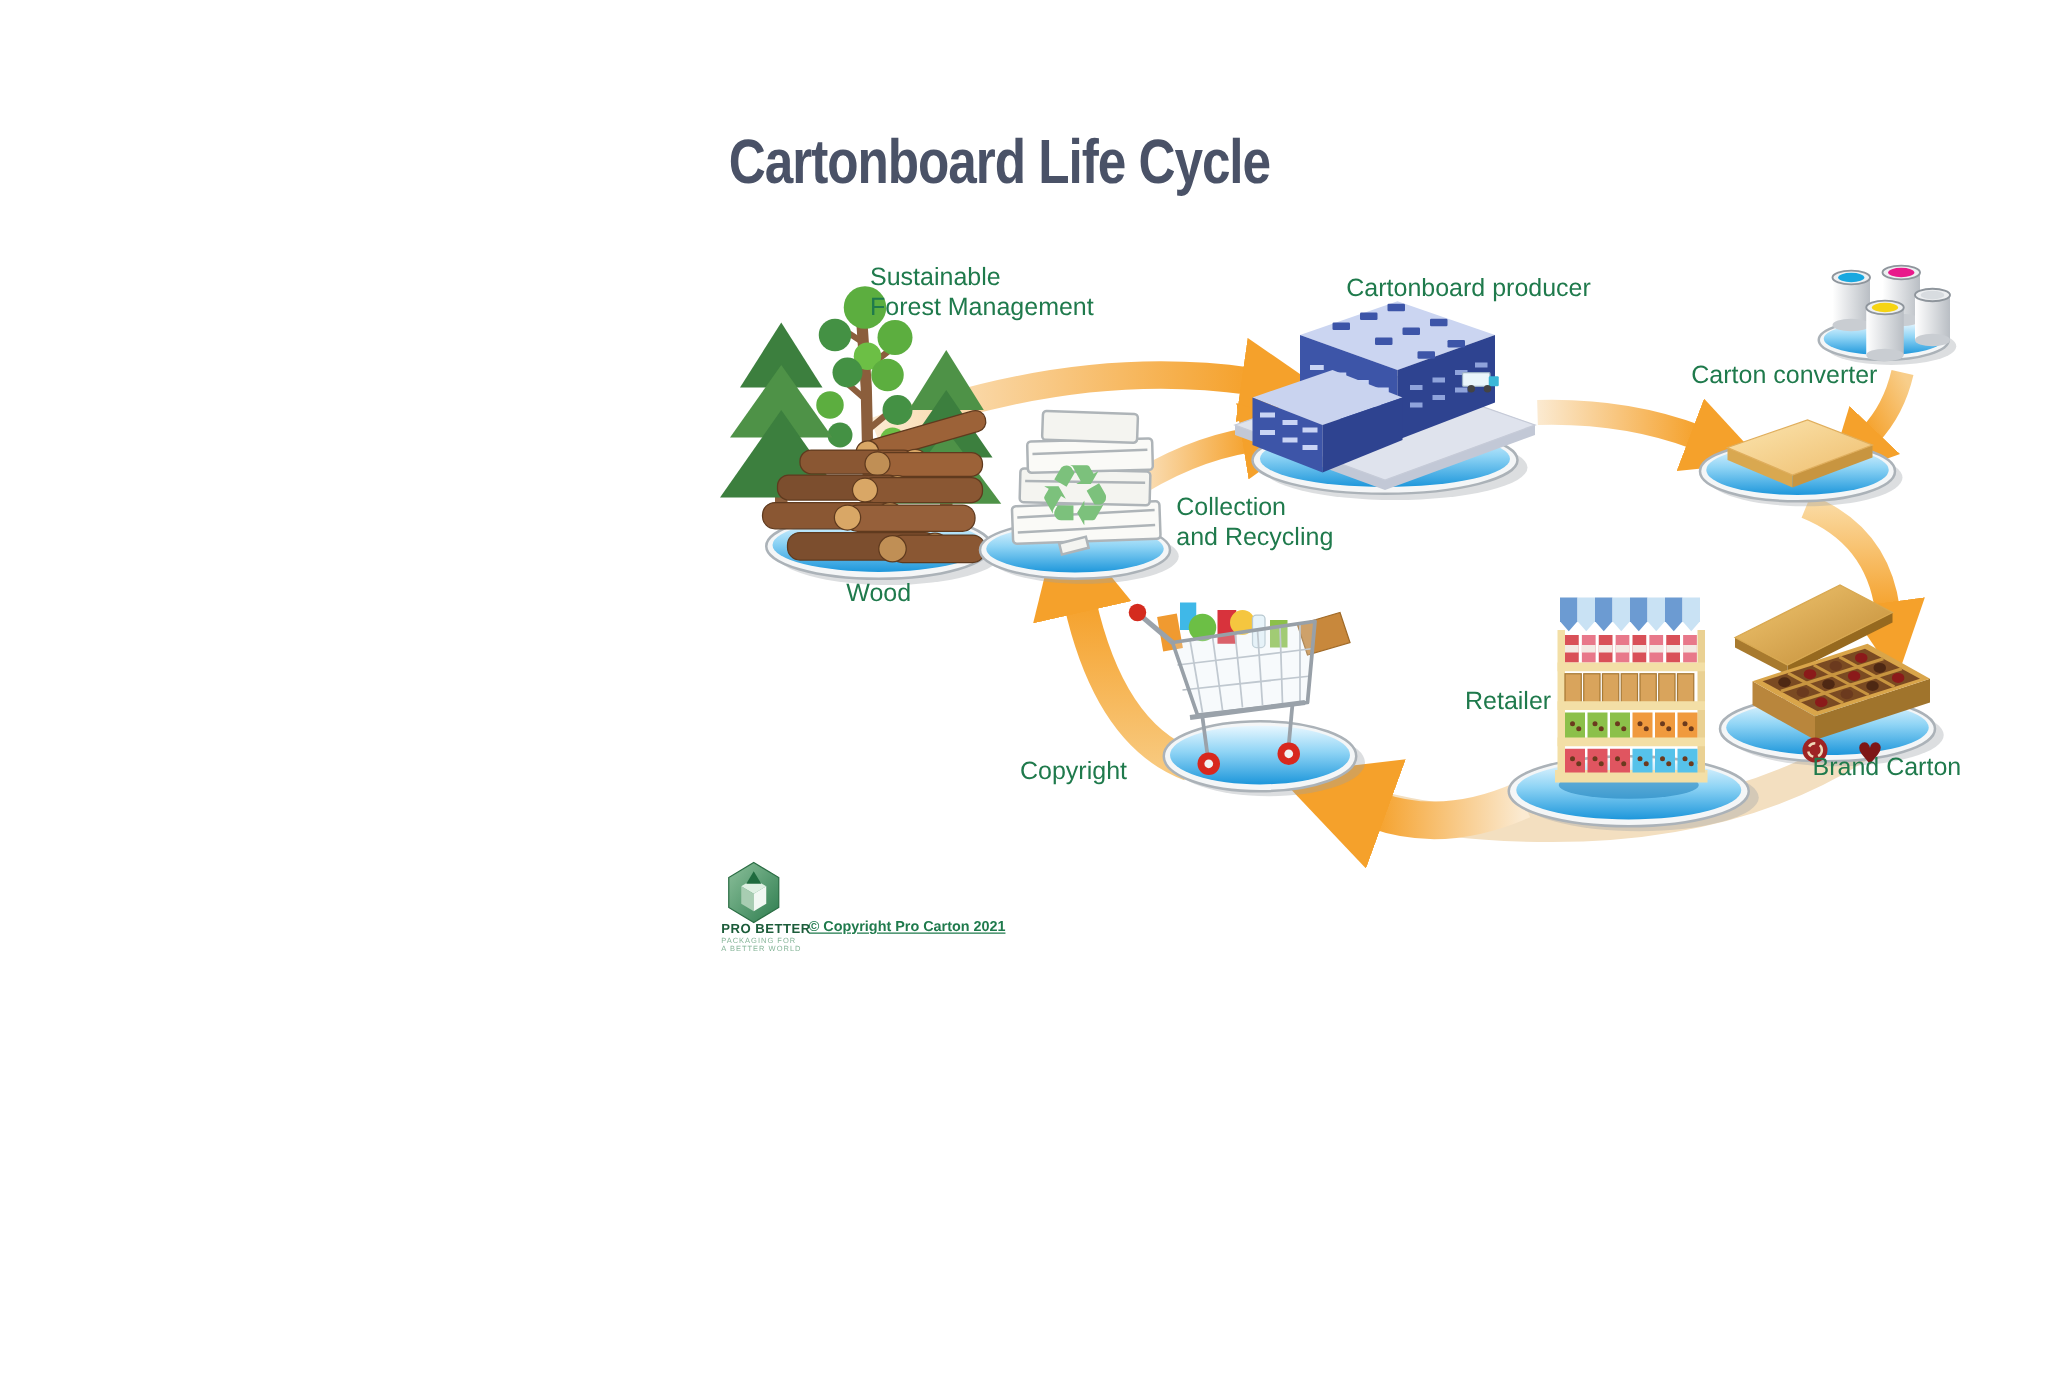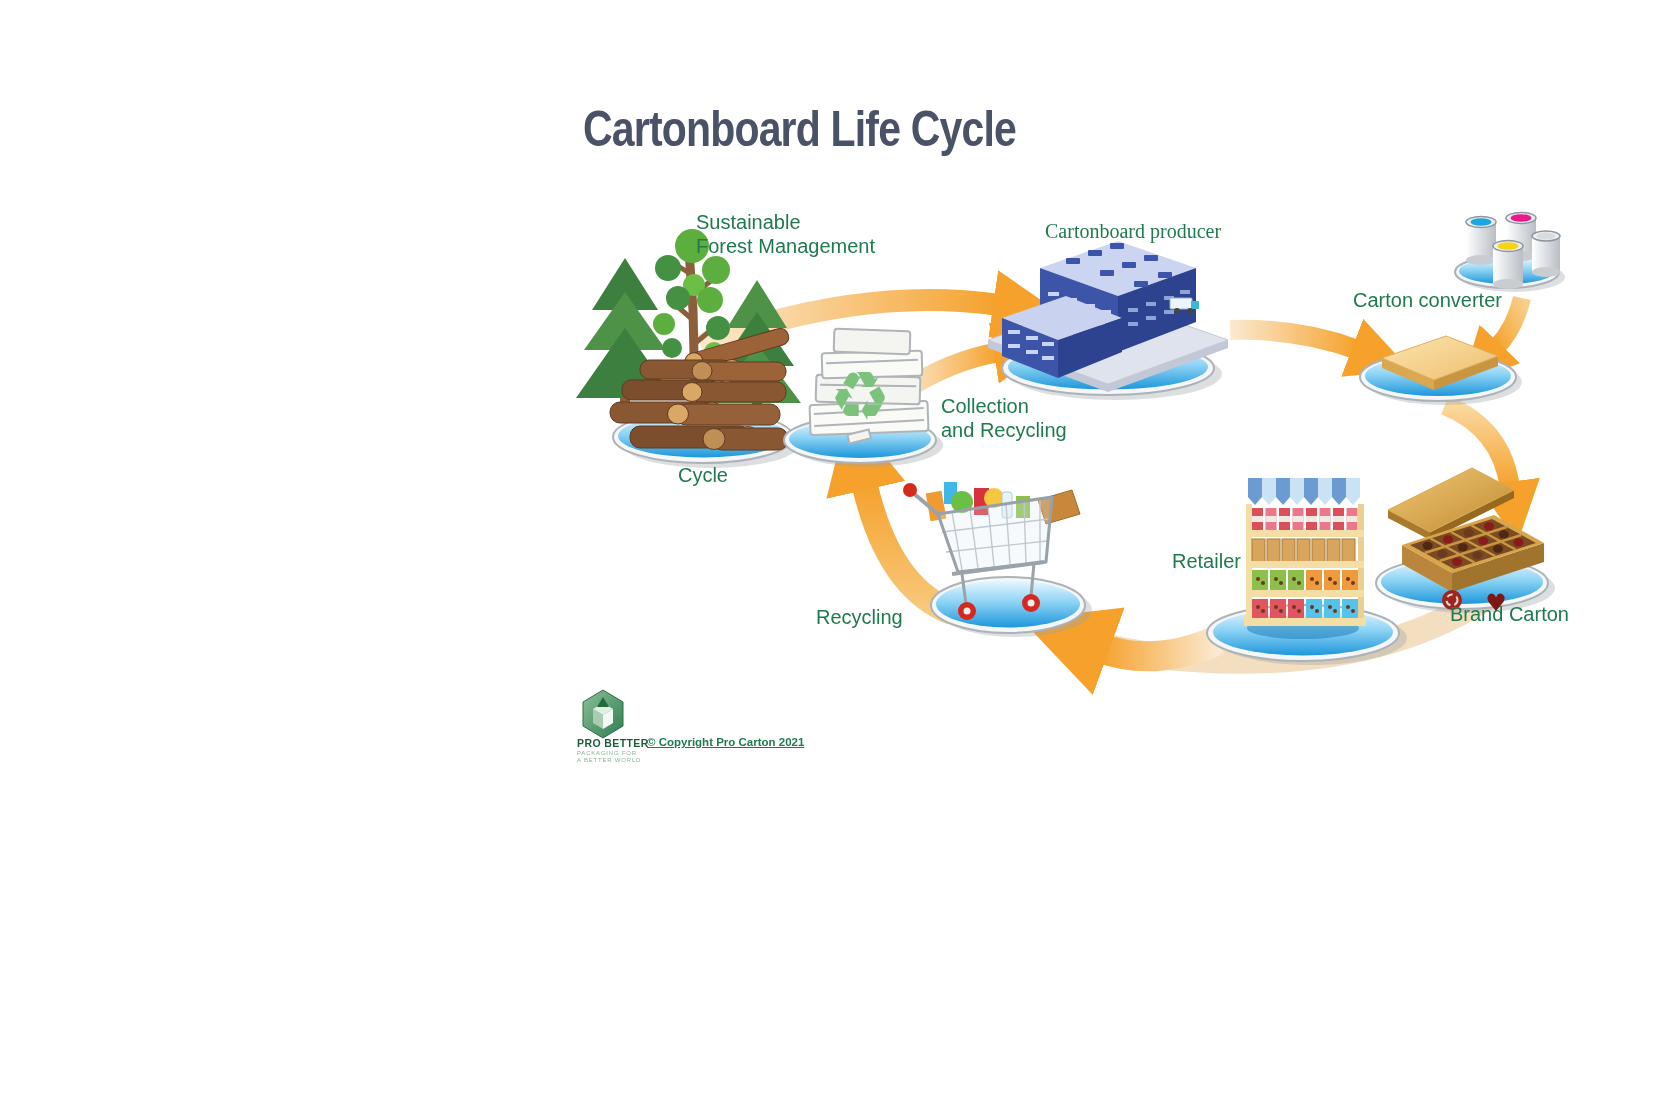--- a/index.html
+++ b/index.html
@@ -443,28 +443,28 @@
         <circle cx="1031" cy="603" r="9" fill="#D8281E"></circle>
           <circle cx="1031" cy="603" r="3.5" fill="#F2F2F2"></circle>
       </g>
     </g>
   </svg>
 
   <div class="title">Cartonboard Life Cycle</div>
 
   <div class="lbl" style="left:685px;top:210px;margin-left:11px;">Sustainable
 Forest Management</div>
-  <div class="lbl lbl-center" style="left:655px;top:463px;width:96px;">Cycle</div>
+  <div class="lbl lbl-center" style="left:655px;top:463px;width:96px;">Wood</div>
   <div class="lbl" style="left:941px;top:394px;">Collection
 and Recycling</div>
-  <div class="lbl" style="left:1045px;top:219px;font-family:Liberation Serif, serif;">Cartonboard producer</div>
+  <div class="lbl" style="left:1077px;top:219px;">Cartonboard producer</div>
   <div class="lbl" style="left:1353px;top:288px;">Carton converter</div>
   <div class="lbl" style="left:1450px;top:602px;">Brand Carton</div>
   <div class="lbl" style="left:1172px;top:549px;text-align:center;">Retailer</div>
-  <div class="lbl" style="left:816px;top:605px;">Recycling</div>
+  <div class="lbl" style="left:816px;top:605px;">Copyright</div>
 
   <svg style="position:absolute;left:581px;top:689px;" width="44" height="50" viewBox="0 0 44 50">
     <defs>
       <linearGradient id="gHex" x1="0" y1="0" x2="1" y2="1">
         <stop offset="0" stop-color="#8CC09B"></stop>
           <stop offset="1" stop-color="#2E7D4F"></stop>
       </linearGradient>
     </defs>
     <polygon points="22,1 42,13 42,37 22,49 2,37 2,13" fill="url(#gHex)" stroke="#2C6E45"></polygon>
     <polygon points="22,14 32,20 22,26 12,20" fill="#DFF0E3"></polygon>

